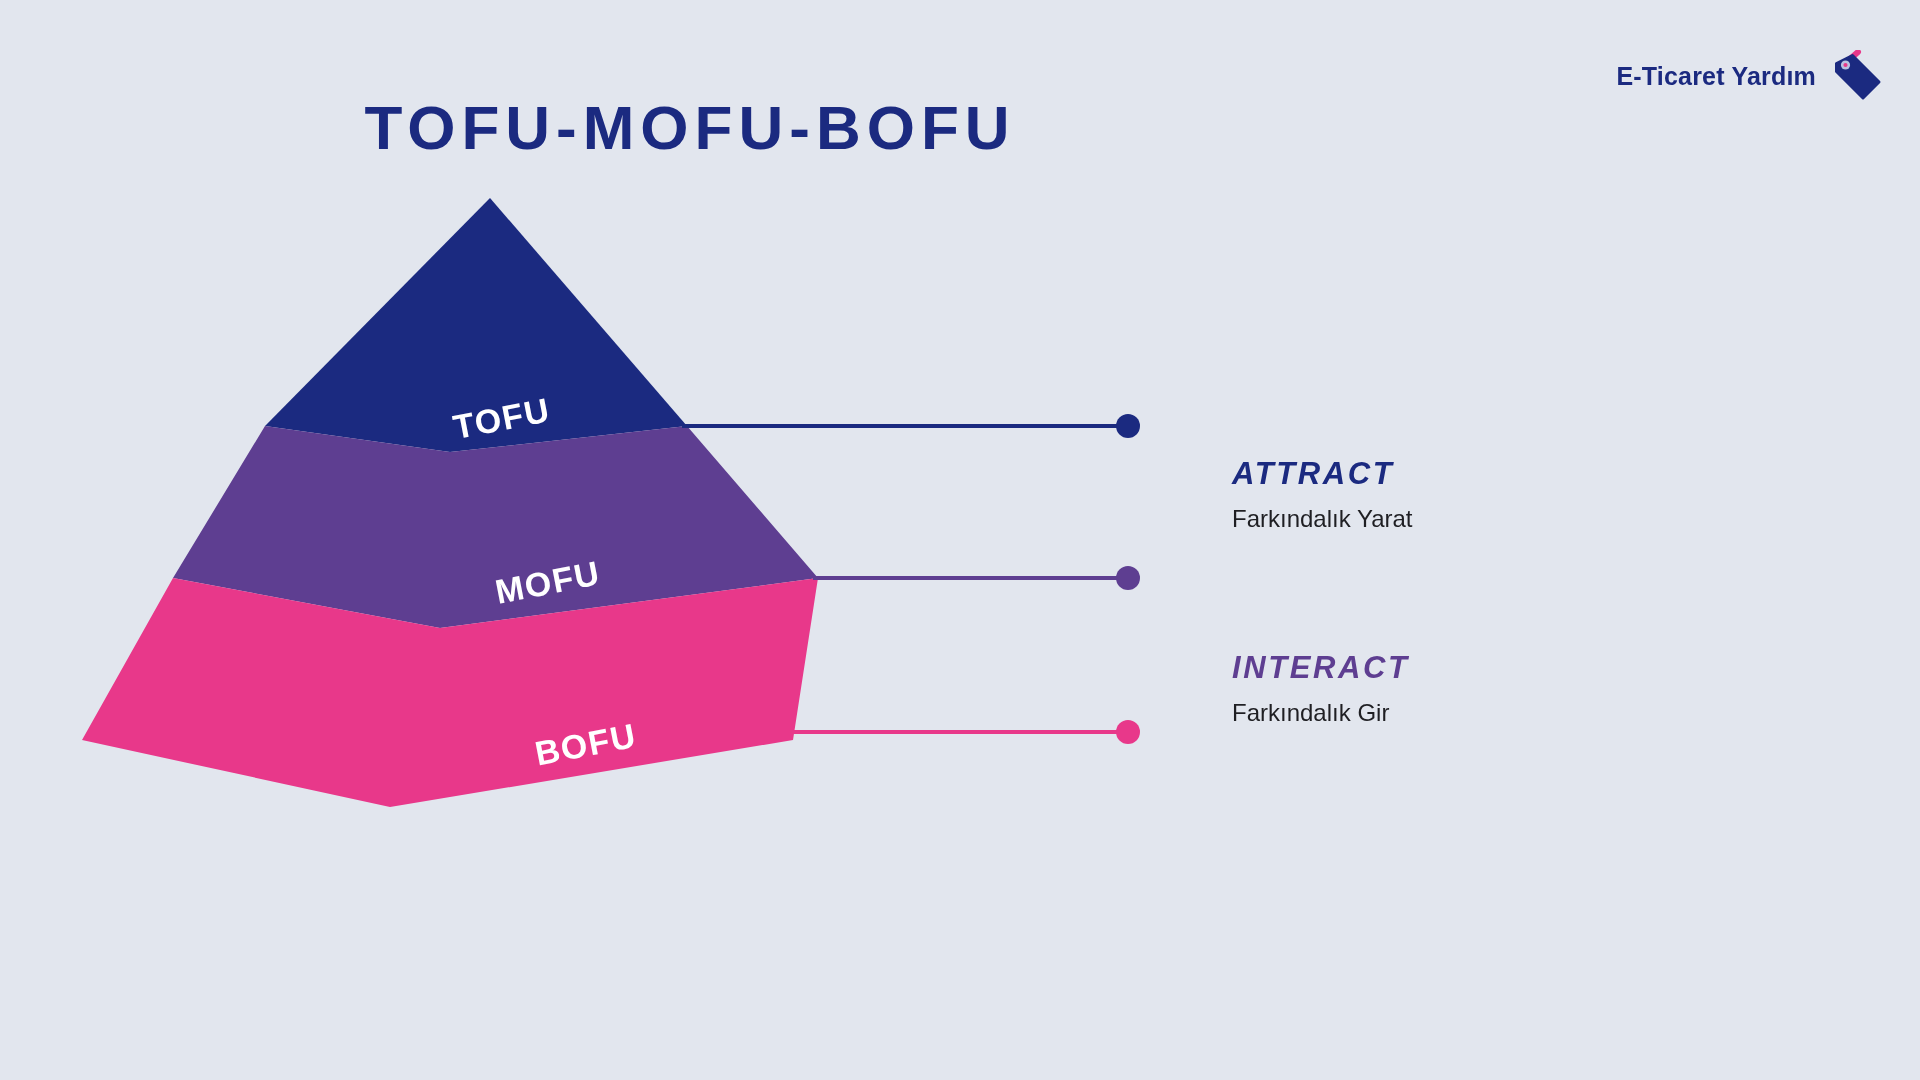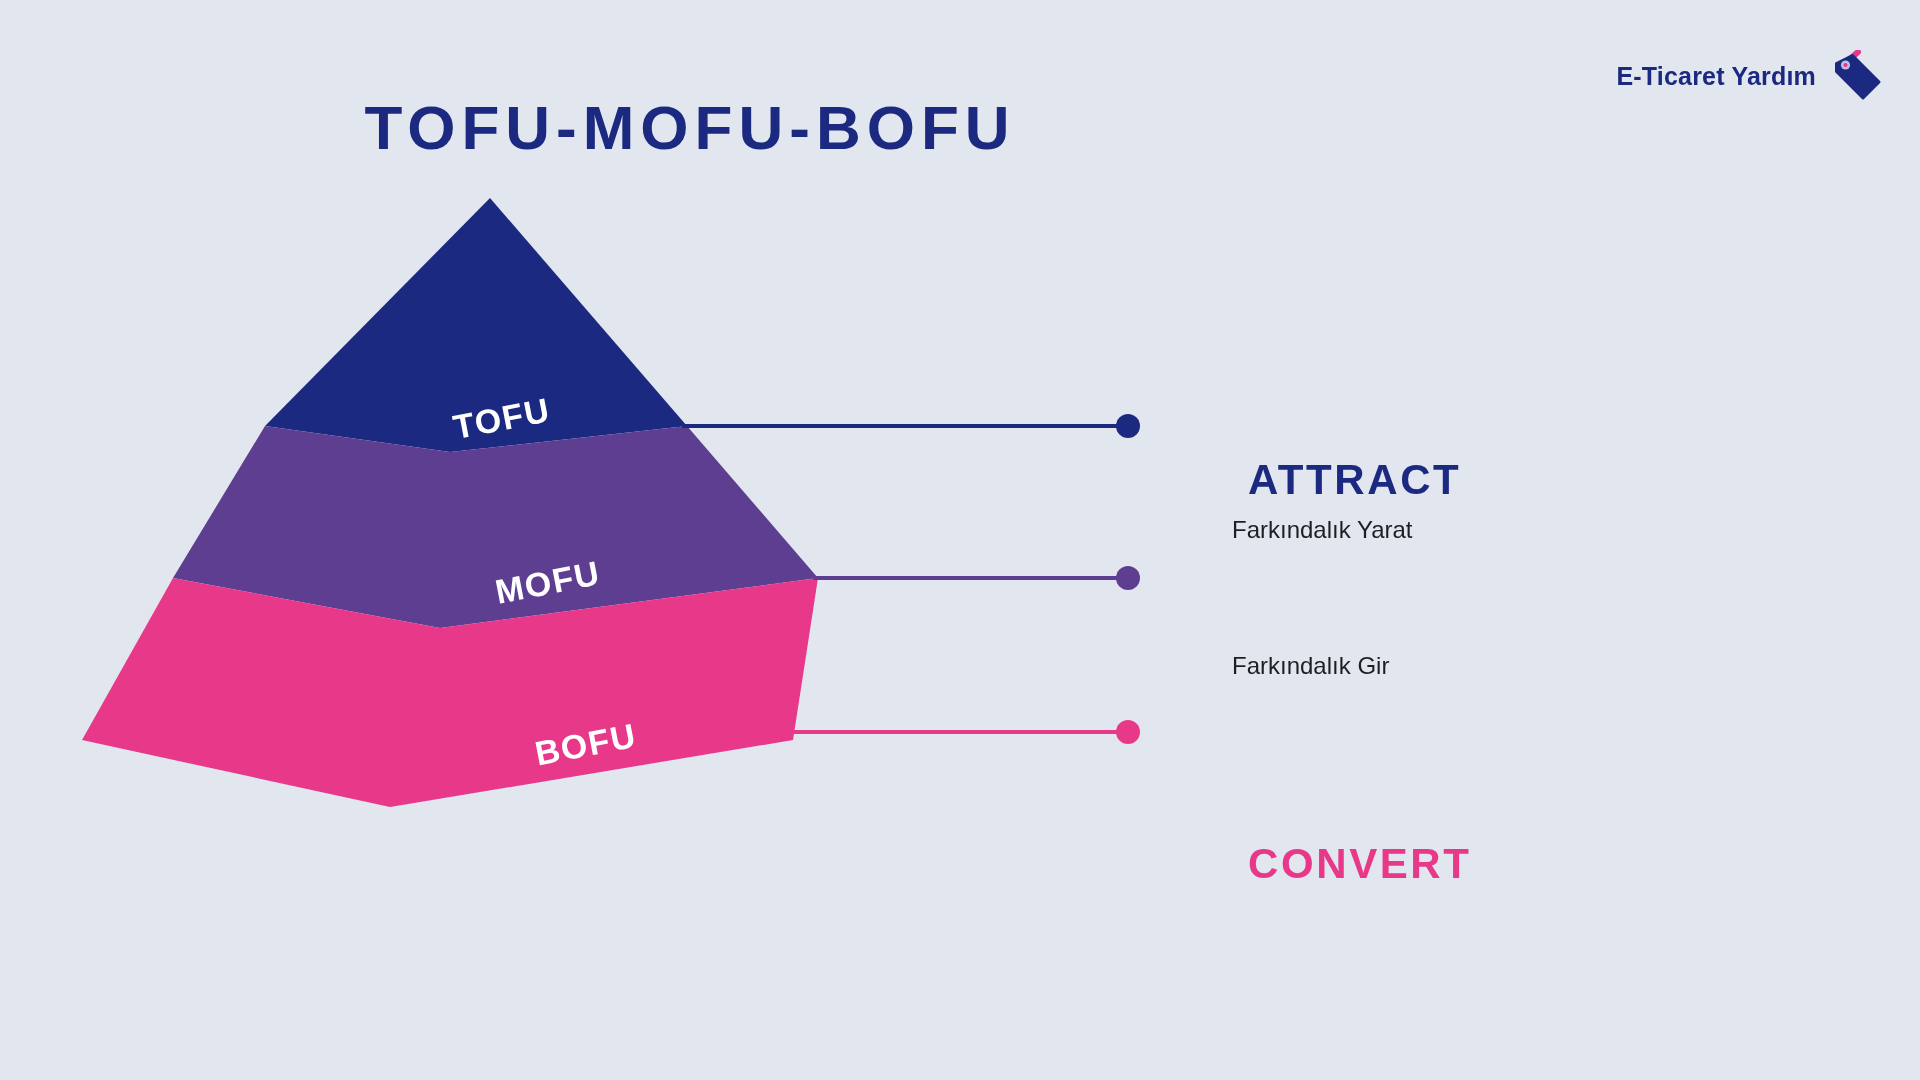--- a/index.html
+++ b/index.html
@@ -74,26 +74,27 @@
   .legend-item {
     position: absolute;
     left: 1232px;
     width: 600px;
   }
   .legend-item[data-tier="0"] { top: 458px; }
   .legend-item[data-tier="1"] { top: 652px; }
   .legend-item[data-tier="2"] { top: 842px; }
 
   .legend-title {
-    font-size: 42px;
+    font-size: 31px;
     font-weight: 700;
     letter-spacing: 2.6px;
-    margin: 0 0 14px 16px;
+    margin: 0 0 14px 0;
     line-height: 1.05;
     white-space: nowrap;
+    font-style: italic;
   }
   .legend-sub {
     font-size: 24px;
     font-weight: 400;
     color: #1f1f23;
     line-height: 1.15;
     white-space: nowrap;
   }
 </style>
 </head>
@@ -151,18 +152,18 @@
 
   </svg>
 </div>
 
 <div class="legend-item" data-tier="0">
   <div class="legend-title" style="color:#1b2a80">ATTRACT</div>
   <div class="legend-sub">Farkındalık Yarat</div>
 </div>
 
 <div class="legend-item" data-tier="1">
+  <div class="legend-title" style="color:#5e3e91">INTERACT</div>
   <div class="legend-sub">Farkındalık Gir</div>
 </div>
 
 <div class="legend-item" data-tier="2">
-  <div class="legend-title" style="color:#e8388a">CONVERT</div>
 </div>
 
 </body></html>

